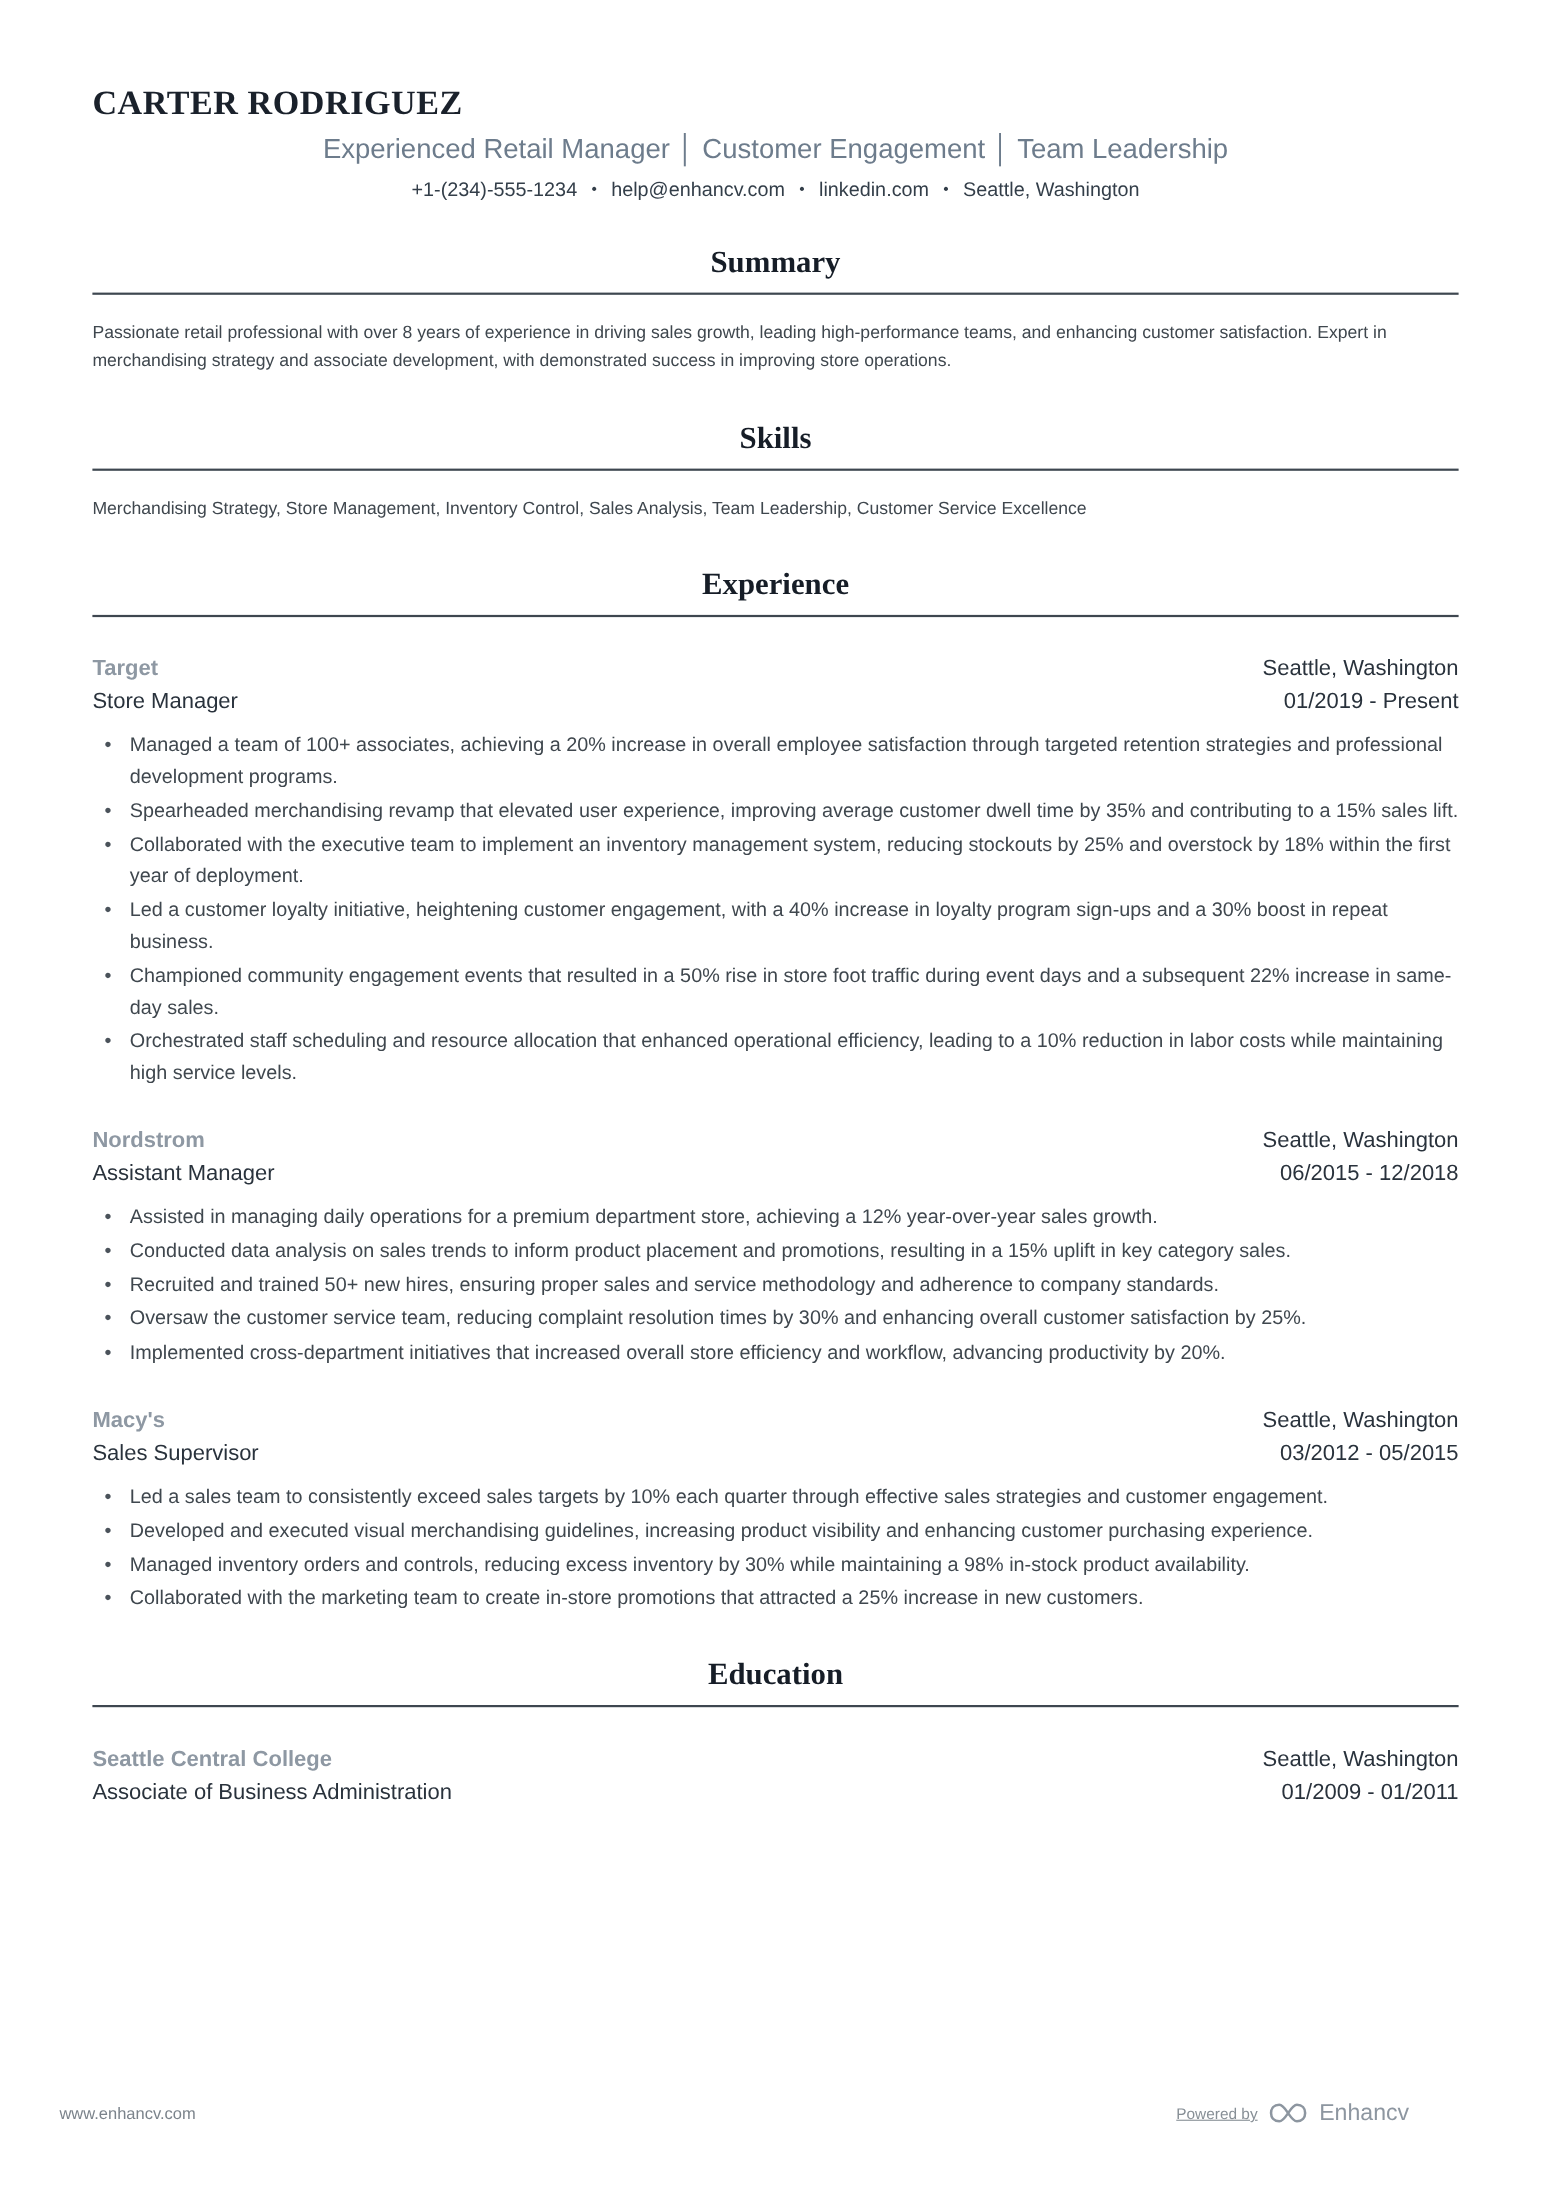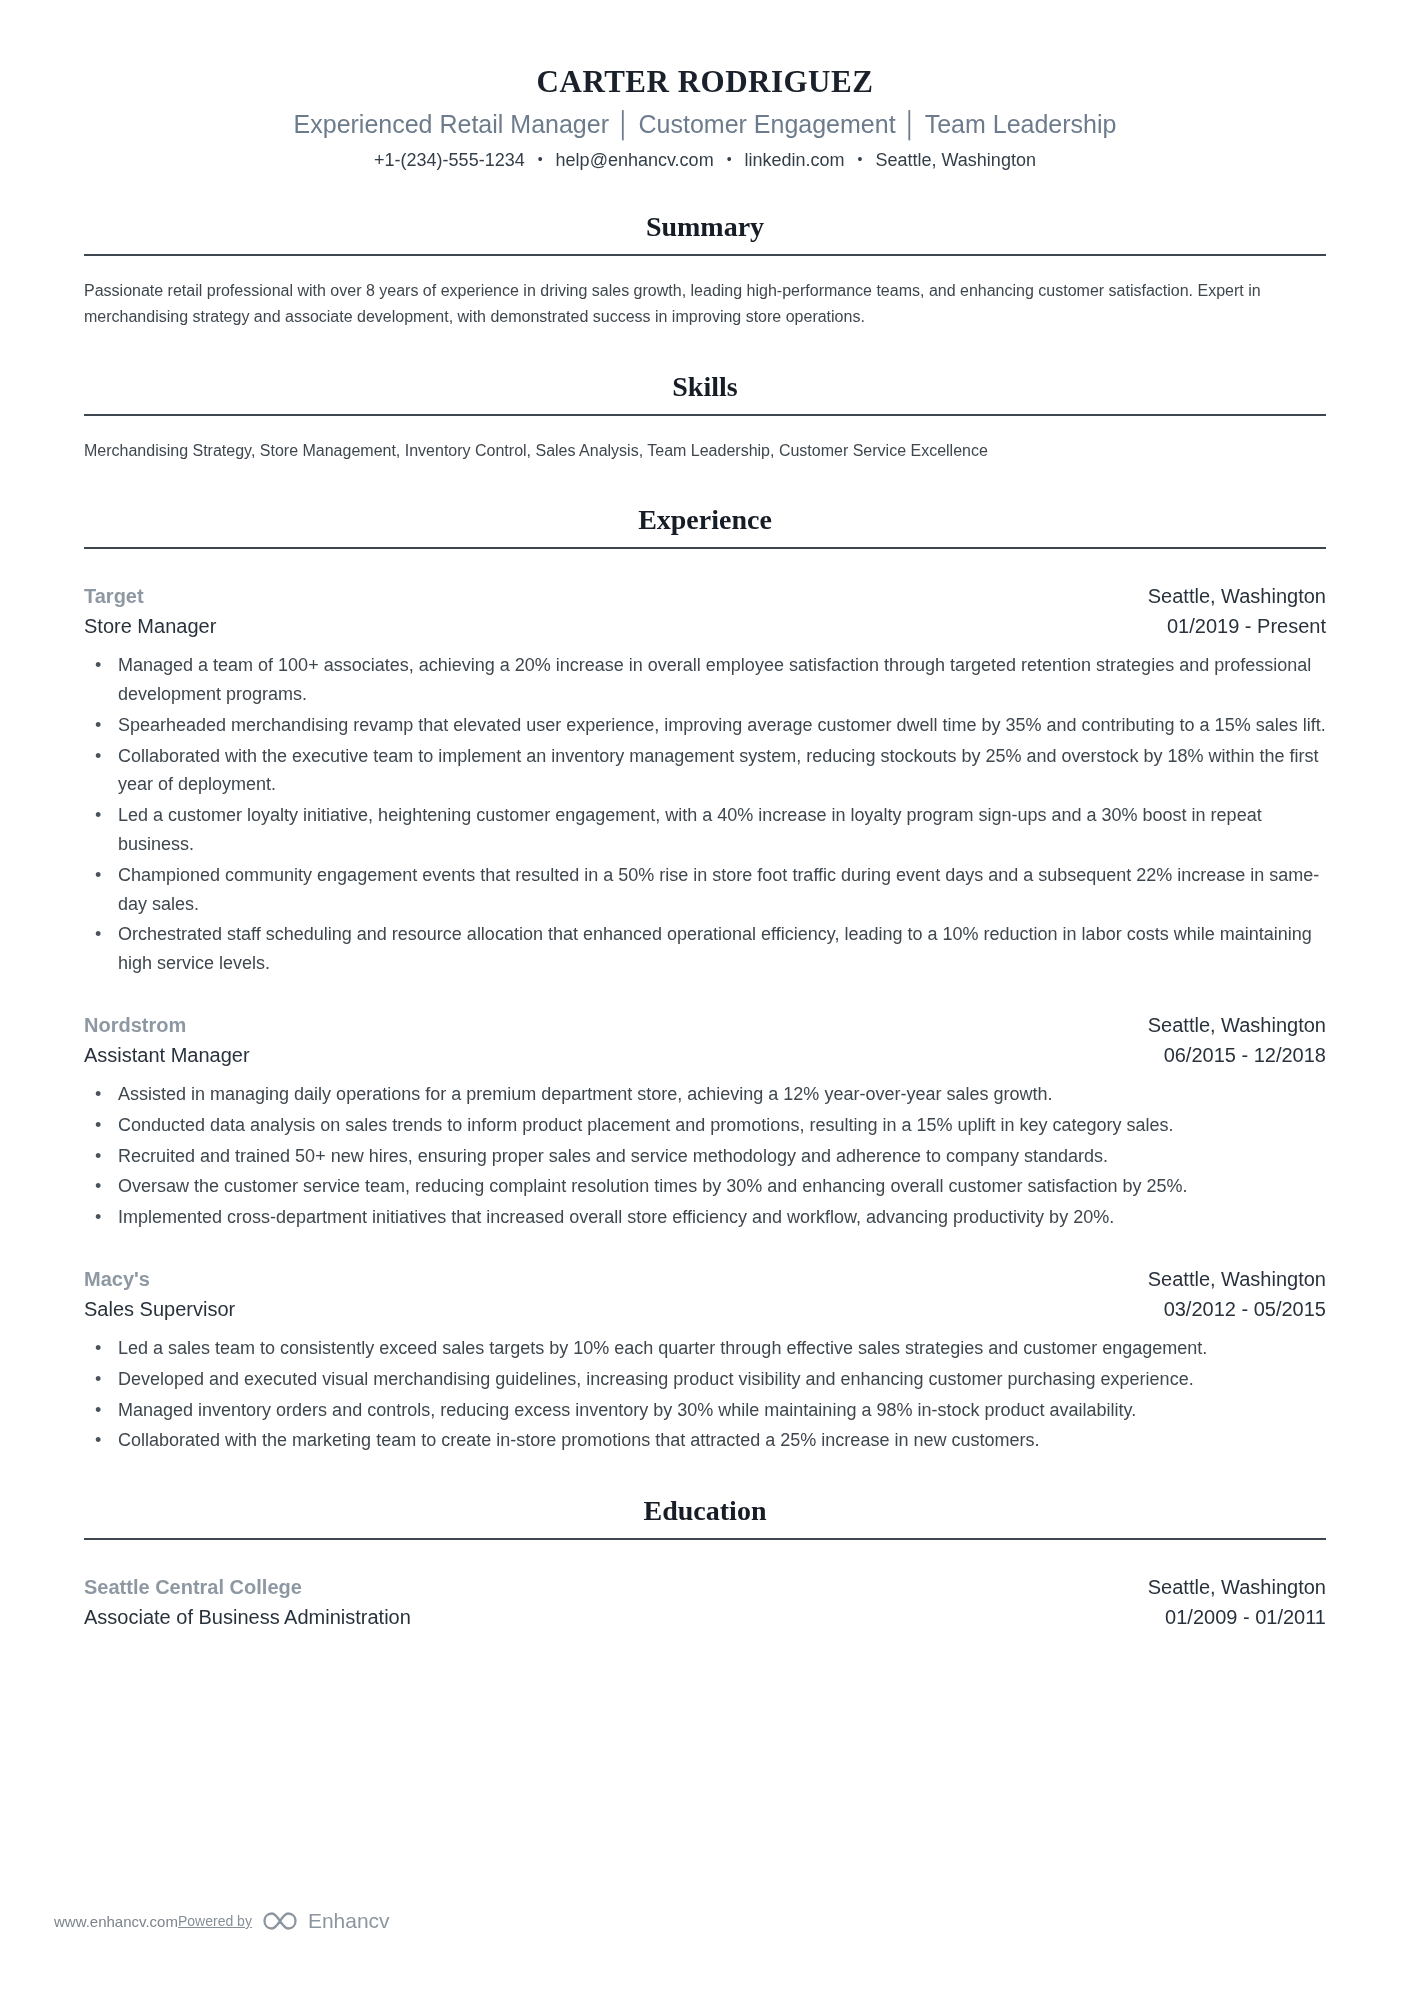--- a/index.html
+++ b/index.html
@@ -16,22 +16,23 @@
     padding: 64px 84px 0 84px;
     overflow: hidden;
   }
 
   
   .name {
     font-family: "Liberation Serif", "DejaVu Serif", serif;
     font-size: 31px;
     font-weight: 700;
     letter-spacing: 0.5px;
-    text-align: center;
+    text-align: left;
     color: #1a212b;
+    margin-top: 12px;
   }
   .headline {
     margin-top: 10px;
     text-align: center;
     font-size: 25px;
     font-weight: 400;
     color: #6d7c8c;
   }
   .contact {
     margin-top: 11px;
@@ -110,24 +111,24 @@
     position: absolute;
     left: 11px;
     top: 0;
     color: #4a525a;
   }
 
   
   .footer {
     position: absolute;
     left: 54px;
-    right: 116px;
+    right: 129px;
     bottom: 62px;
     display: flex;
-    justify-content: flex-start;
+    justify-content: space-between;
     align-items: center;
   }
   .footer-site {
     font-size: 15px;
     color: #7b838b;
   }
   .powered {
     display: flex;
     align-items: center;
     gap: 10px;

